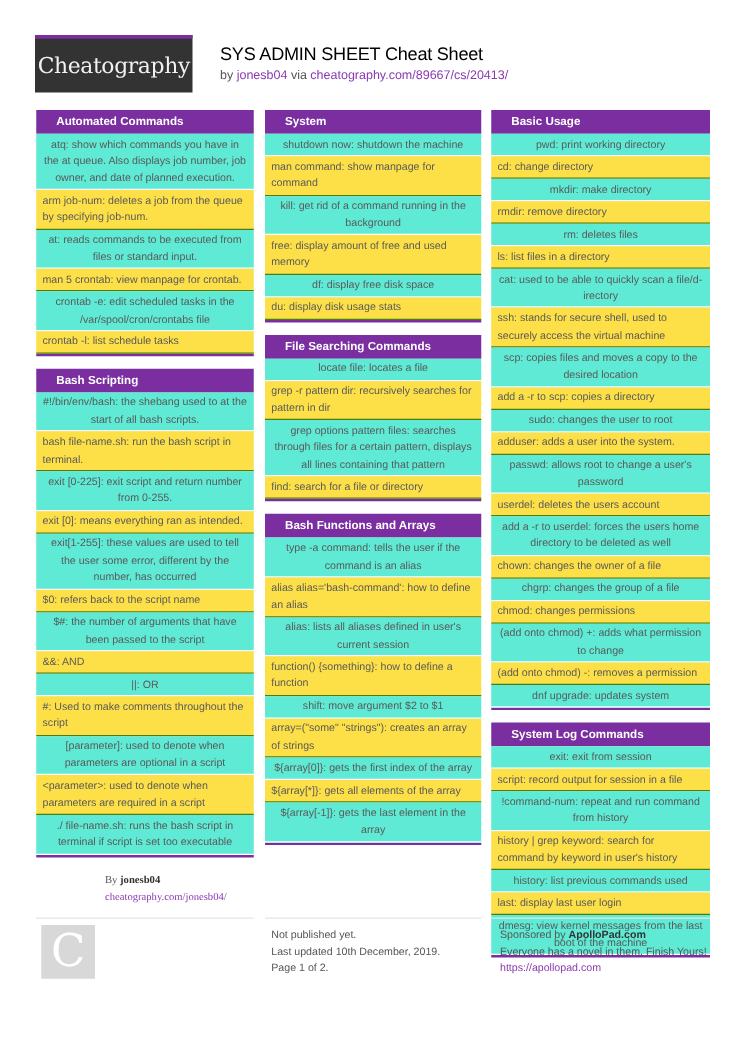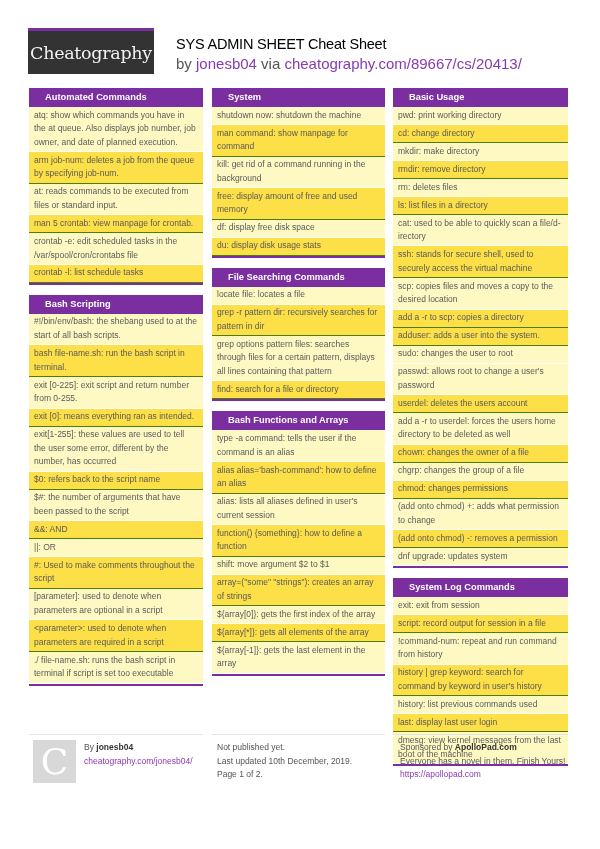--- a/index.html
+++ b/index.html
@@ -12,58 +12,58 @@
     display: flex; align-items: center; justify-content: center;
   }
   .logo span {
     font-family: "DejaVu Serif", serif; color: #f2f2f2; font-size: 17.5px; letter-spacing: -0.3px;
   }
   .title {
     position: absolute; left: 176px; top: 36px;
     font-size: 14.5px; color: #000000; letter-spacing: -0.2px;
   }
   .byline {
-    position: absolute; left: 176px; top: 55px; font-size: 15px; color: #555;
+    position: absolute; left: 176px; top: 55px; font-size: 10px; color: #555;
   }
   .byline a { color: #8a3ab0; text-decoration: none; }
 
   .col { position: absolute; top: 88px; }
   .col1 { left: 29px; width: 174px; }
   .col2 { left: 212px; width: 173px; }
   .col3 { left: 393px; width: 175px; }
 
   .section { border-bottom: 2px solid #7a2ea0; margin-bottom: 10px; }
   .section-header {
     background: #7a2ea0; color: #ffffff; font-weight: bold; font-size: 9.3px;
     height: 19px; line-height: 19px; padding-left: 16px;
   }
   .row {
     font-size: 8.5px; line-height: 13.6px; padding: 1.6px 5px 1.8px 5px;
     color: #5a5a5a; border-bottom: 1px solid #ffffff;
   }
-  .row.odd { background: #fef9c3; }
+  .row.odd { background: #5eead4; text-align: center; }
   .row.even { background: #fde047; border-bottom: 1px solid #4d7c0f; }
 
   .footer-line {
     position: absolute; top: 734px; height: 1px; background: #e5e5e5;
   }
   .f1 { left: 29px; width: 174px; }
   .f2 { left: 212px; width: 173px; }
   .f3 { left: 393px; width: 175px; }
 
   .avatar {
     position: absolute; left: 33px; top: 740px; width: 43px; height: 43px;
     background: #d8d8d8; display: flex; align-items: center; justify-content: center;
   }
   .avatar span { font-family: "DejaVu Serif", serif; color: #ffffff; font-size: 36px; line-height: 1; }
 
   .foot { position: absolute; font-size: 8.5px; line-height: 13.6px; color: #555; }
   .foot b { color: #333; }
   .foot a { color: #8a3ab0; text-decoration: none; }
-  .foot-author { left: 84px; top: 741px; }
+  .foot-author { left: 84px; top: 697px; font-family: Liberation Serif, serif; }
   .foot-pub { left: 217px; top: 741px; }
   .foot-spon { left: 400px; top: 741px; width: 170px; }
 </style>
 </head>
 <body>
 
 <div class="logo">
   <span>Cheatography</span>
 </div>
 <div class="title">SYS ADMIN SHEET Cheat Sheet</div>
@@ -150,22 +150,22 @@
         <div class="row odd">pwd: print working directory</div>
         <div class="row even">cd: change directory</div>
         <div class="row odd">mkdir: make directory</div>
         <div class="row even">rmdir: remove directory</div>
         <div class="row odd">rm: deletes files</div>
         <div class="row even">ls: list files in a directory</div>
         <div class="row odd">cat: used to be able to quickly scan a file/d-irectory</div>
         <div class="row even">ssh: stands for secure shell, used to securely access the virtual machine</div>
         <div class="row odd">scp: copies files and moves a copy to the desired location</div>
         <div class="row even">add a -r to scp: copies a directory</div>
+        <div class="row odd">sudo: changes the user to root</div>
         <div class="row even">adduser: adds a user into the system.</div>
-        <div class="row odd">sudo: changes the user to root</div>
         <div class="row odd">passwd: allows root to change a user's password</div>
         <div class="row even">userdel: deletes the users account</div>
         <div class="row odd">add a -r to userdel: forces the users home directory to be deleted as well</div>
         <div class="row even">chown: changes the owner of a file</div>
         <div class="row odd">chgrp: changes the group of a file</div>
         <div class="row even">chmod: changes permissions</div>
         <div class="row odd">(add onto chmod) +: adds what permission to change</div>
         <div class="row even">(add onto chmod) -: removes a permission</div>
         <div class="row odd">dnf upgrade: updates system</div>
       </div>

